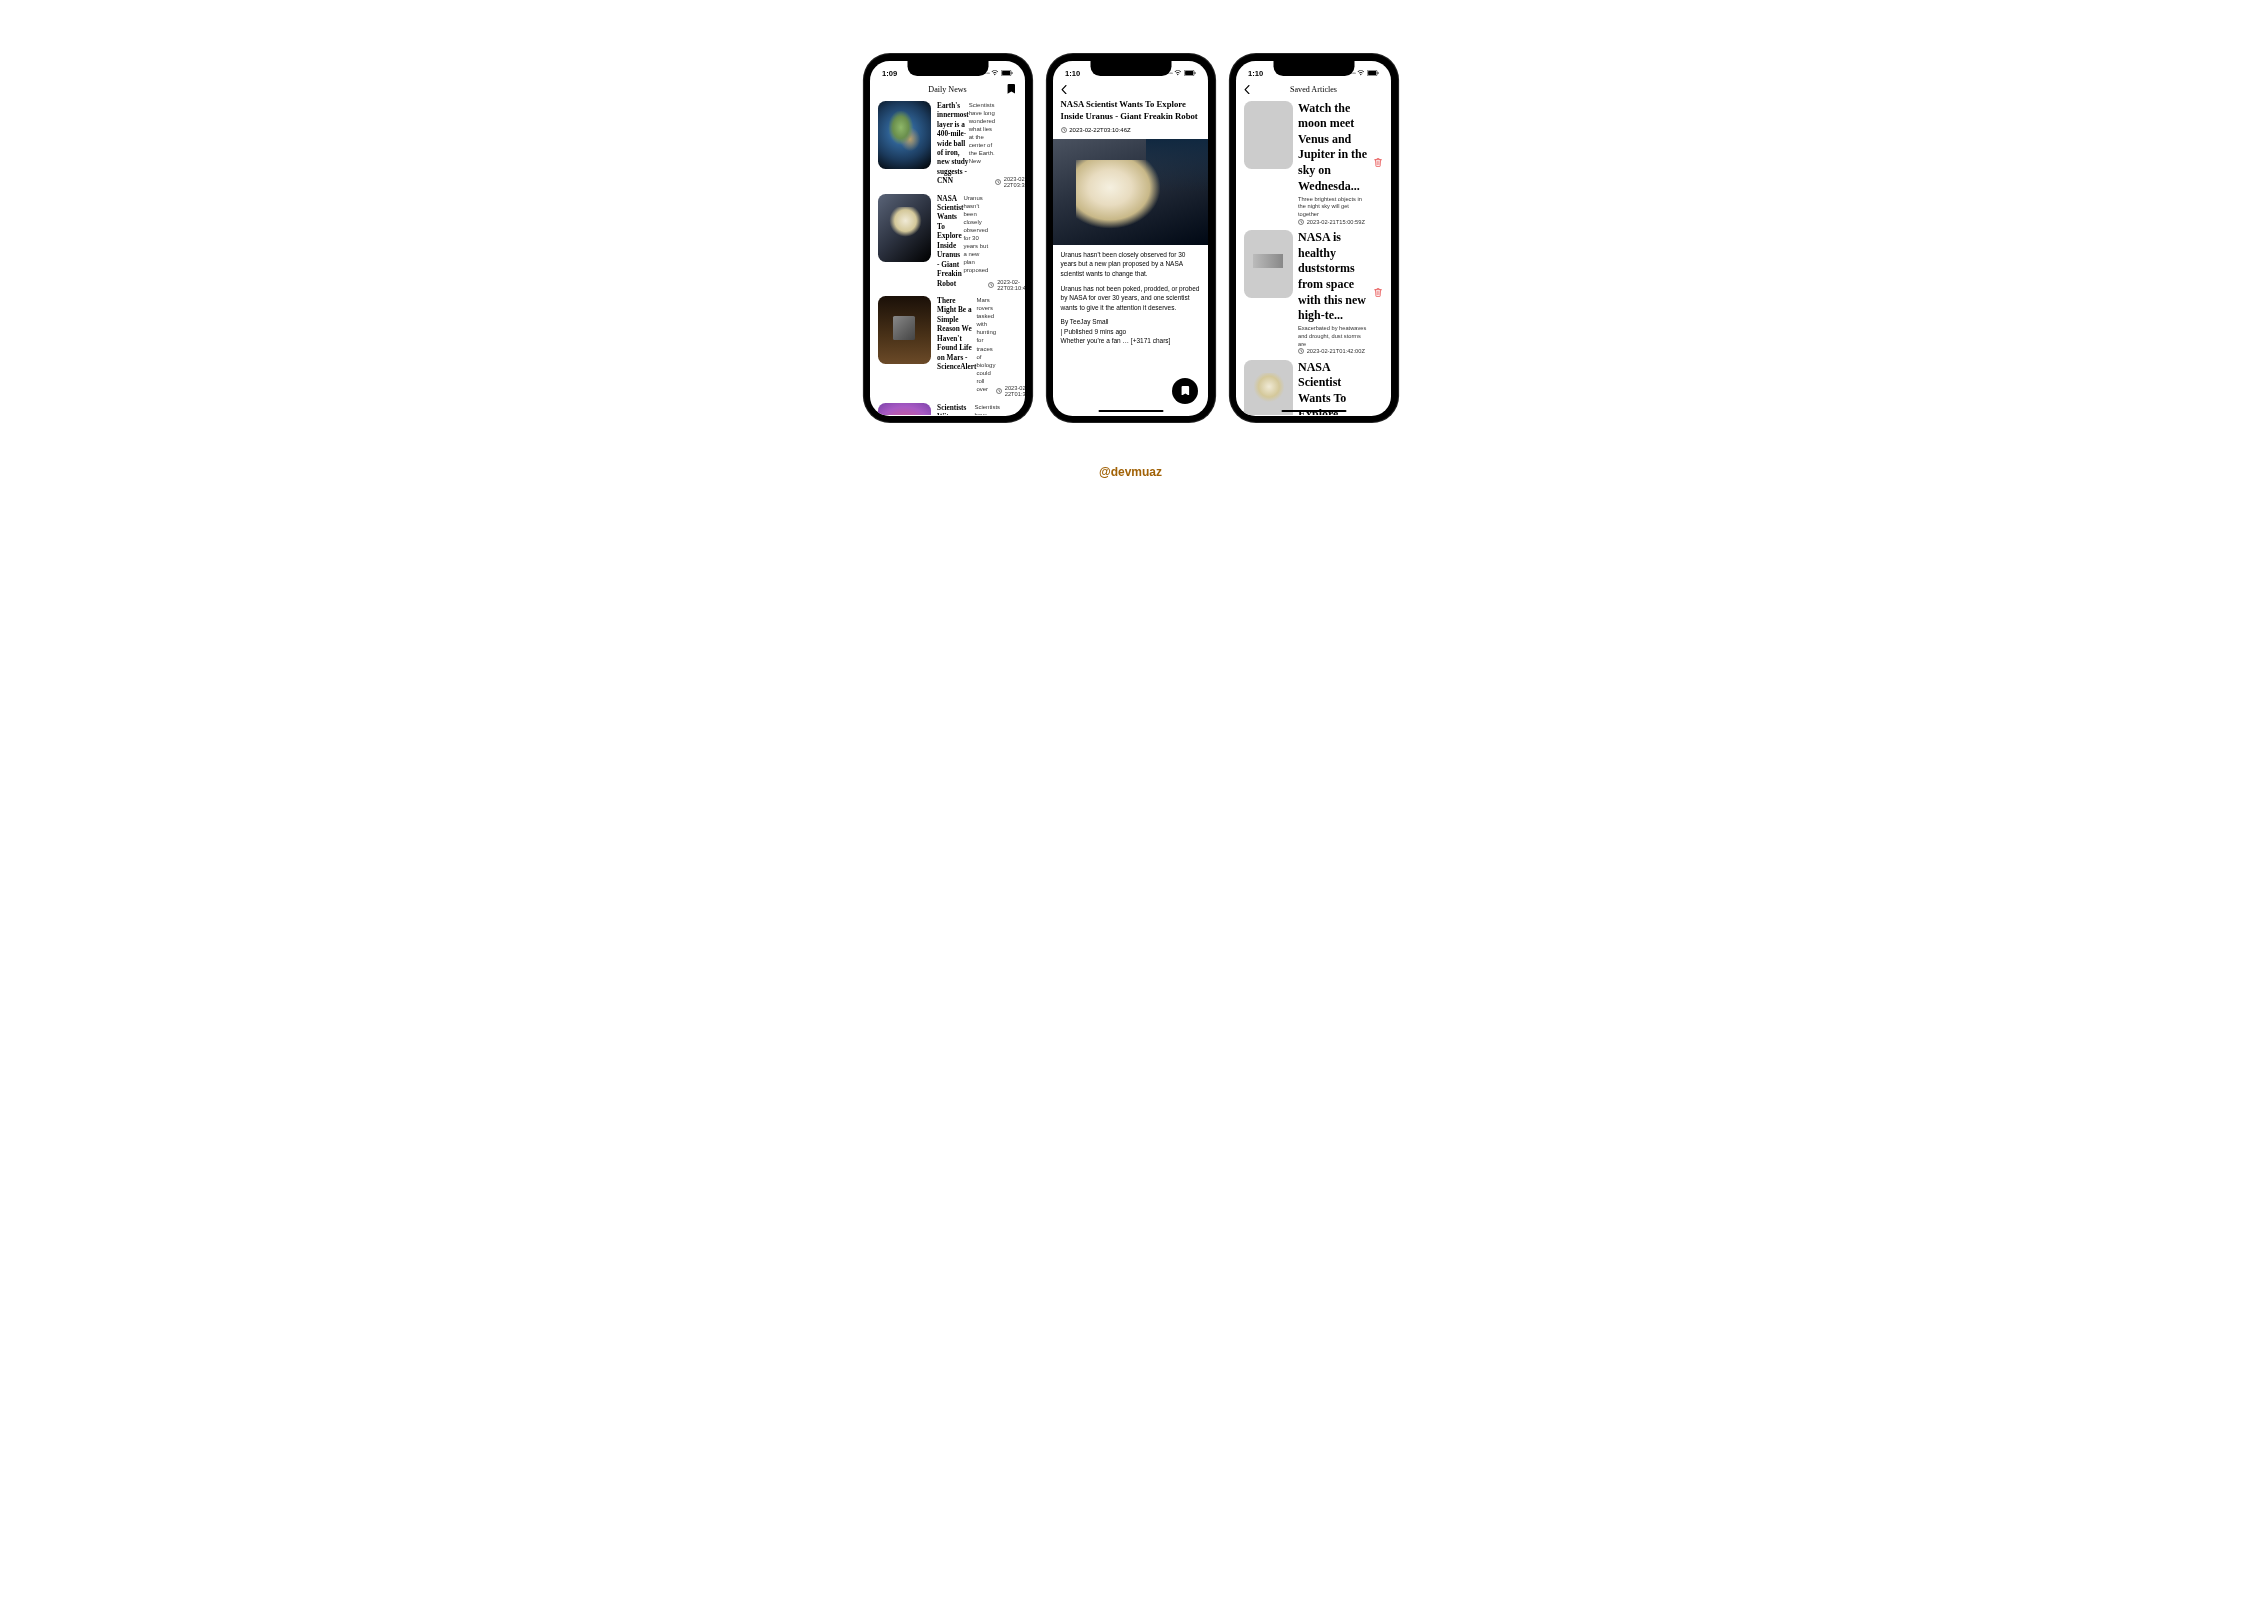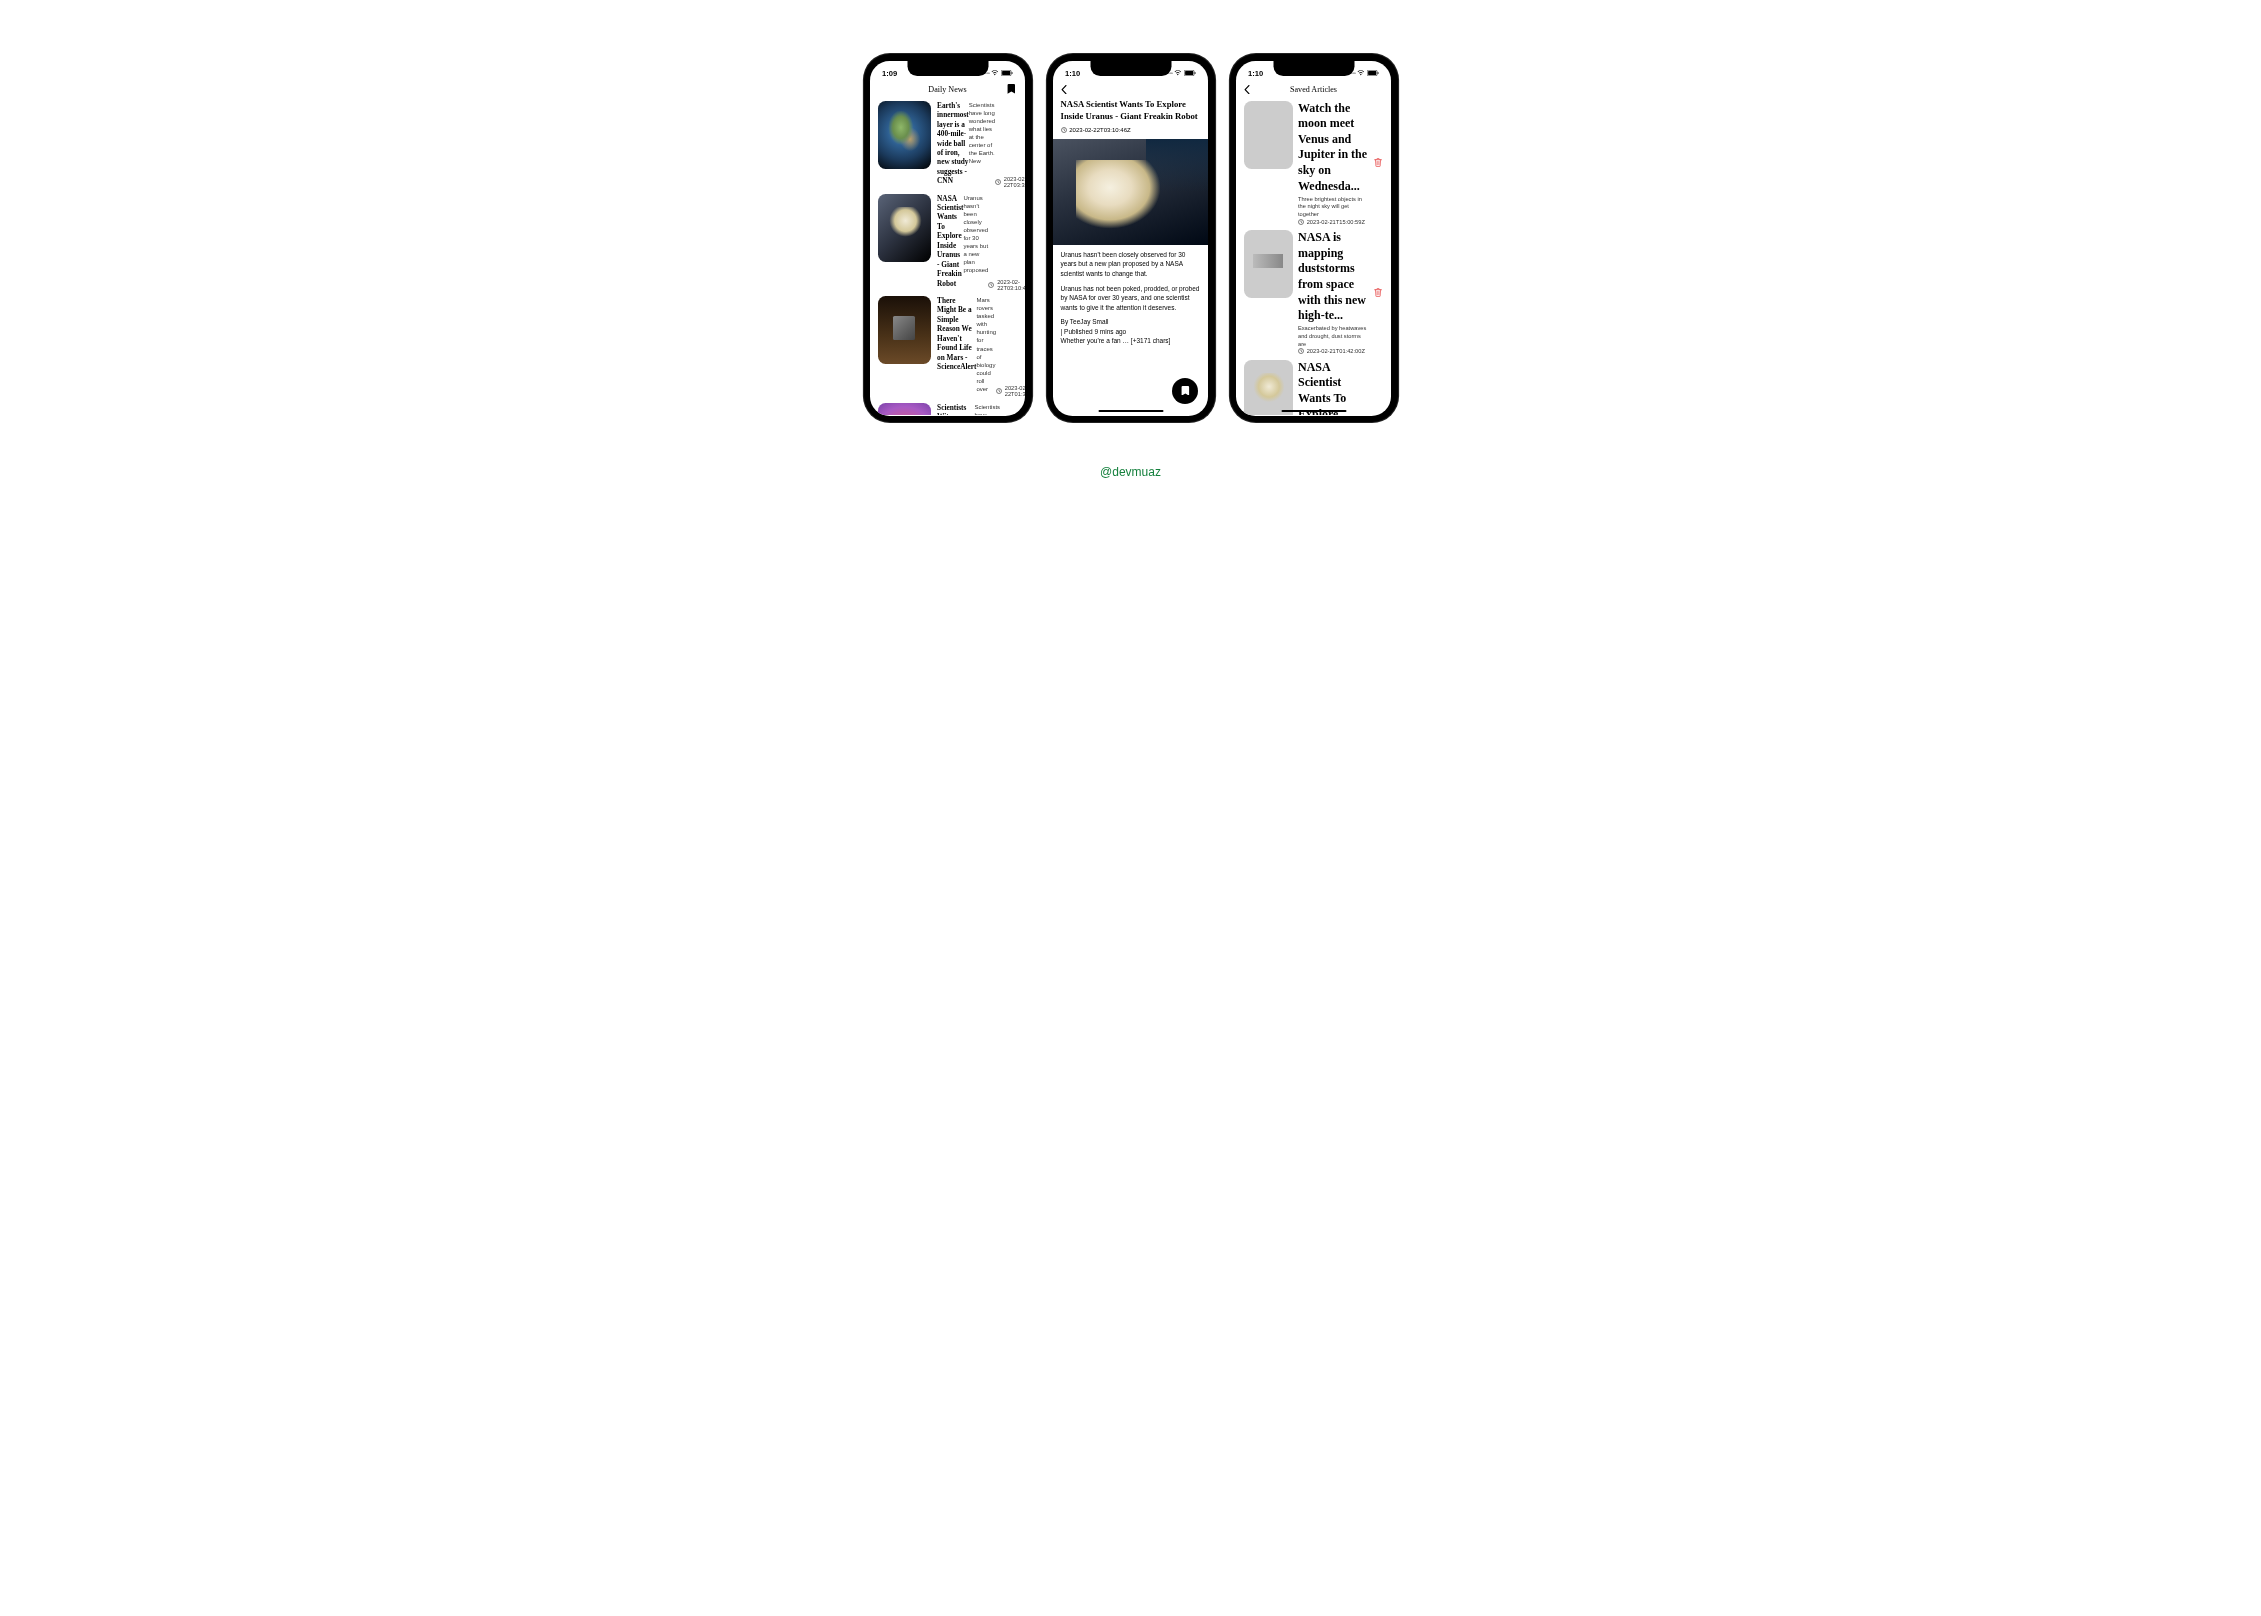--- a/index.html
+++ b/index.html
@@ -251,22 +251,22 @@
       align-items: center;
       justify-content: center;
     }
     .fab svg { width:8.7px; height:9.7px; }
     .home-indicator {
       position:absolute; bottom:3.2px; left:50%; transform:translateX(-50%);
       width:65px; height:2.2px; background:#000; border-radius:1.6px;
     }
     .credit {
       font-size: 12px;
-      font-weight: 400;
-      color: #15803d;
+      font-weight: 700;
+      color: #a16207;
       margin-top: 16.2px;
     }
   </style>
 </head>
 <body>
 
 <div class="phones-row">
 
   <div class="phone-frame">
     <div class="phone-screen">
@@ -465,21 +465,21 @@
           <div class="delete-col">
             <svg class="trash-icon" viewBox="0 0 14 16">
                 <path d="M1 3h12M5 3V1.5A.5.5 0 015.5 1h3a.5.5 0 01.5.5V3M2.5 3l.8 11a1 1 0 001 .9h5.4a1 1 0 001-.9L11.5 3M5.5 6v6M8.5 6v6" fill="none" stroke="#e53e3e" stroke-width="1.2" stroke-linecap="round"></path>
               </svg>
           </div>
         </div>
 
         <div class="saved-row">
           <div class="saved-thumb thumb-iss"></div>
           <div class="saved-meta">
-            <div class="saved-title">NASA is mapping duststorms from space with this new high-te...</div>
+            <div class="saved-title">NASA is healthy duststorms from space with this new high-te...</div>
             <div class="saved-desc">Exacerbated by heatwaves and drought, dust storms are</div>
             <div class="article-date-row" style="margin-top:auto">
               <svg class="clock-icon" viewBox="0 0 12 12">
                   <circle cx="6" cy="6" r="5" fill="none" stroke="#000" stroke-width="1"></circle>
                   <path d="M6 3v3l2 1.5" fill="none" stroke="#000" stroke-width="1"></path>
                 </svg>
               <span class="article-date">2023-02-21T01:42:00Z</span>
             </div>
           </div>
           <div class="delete-col">

